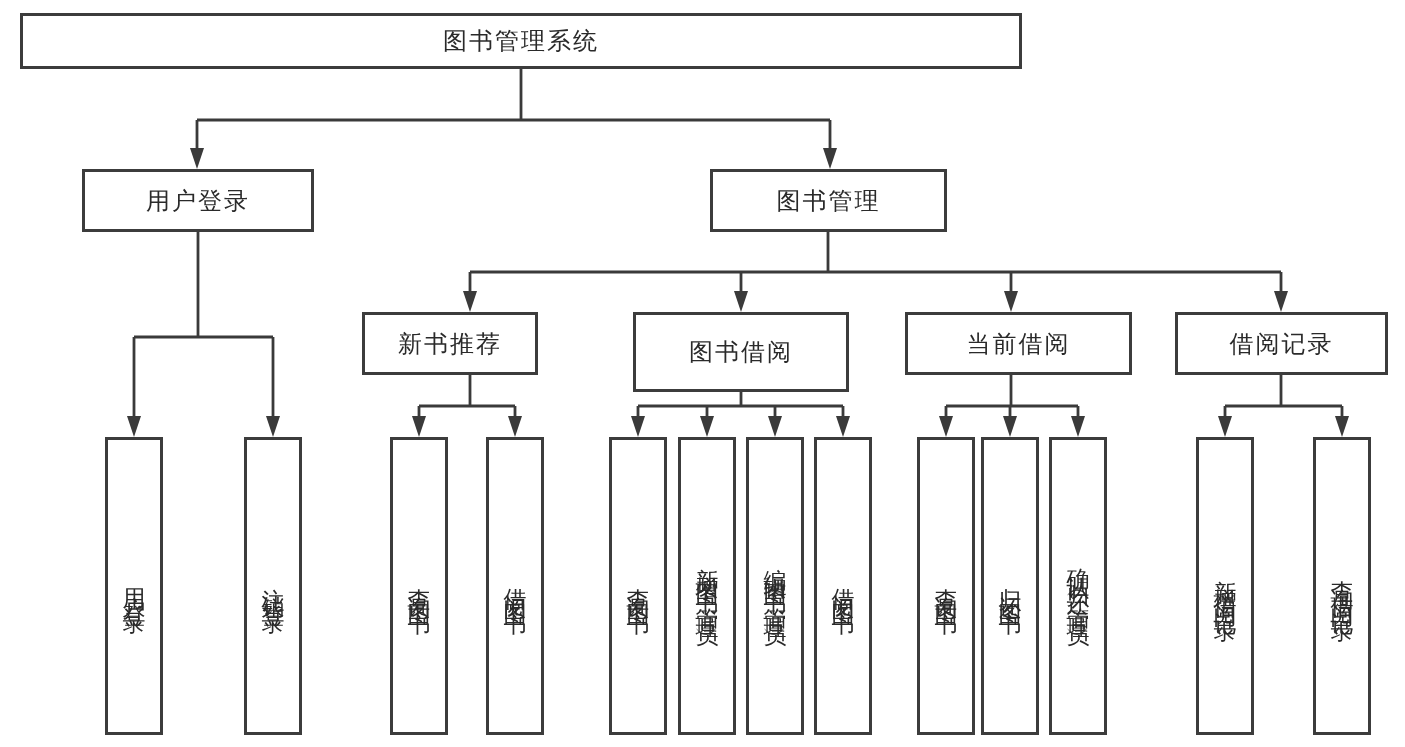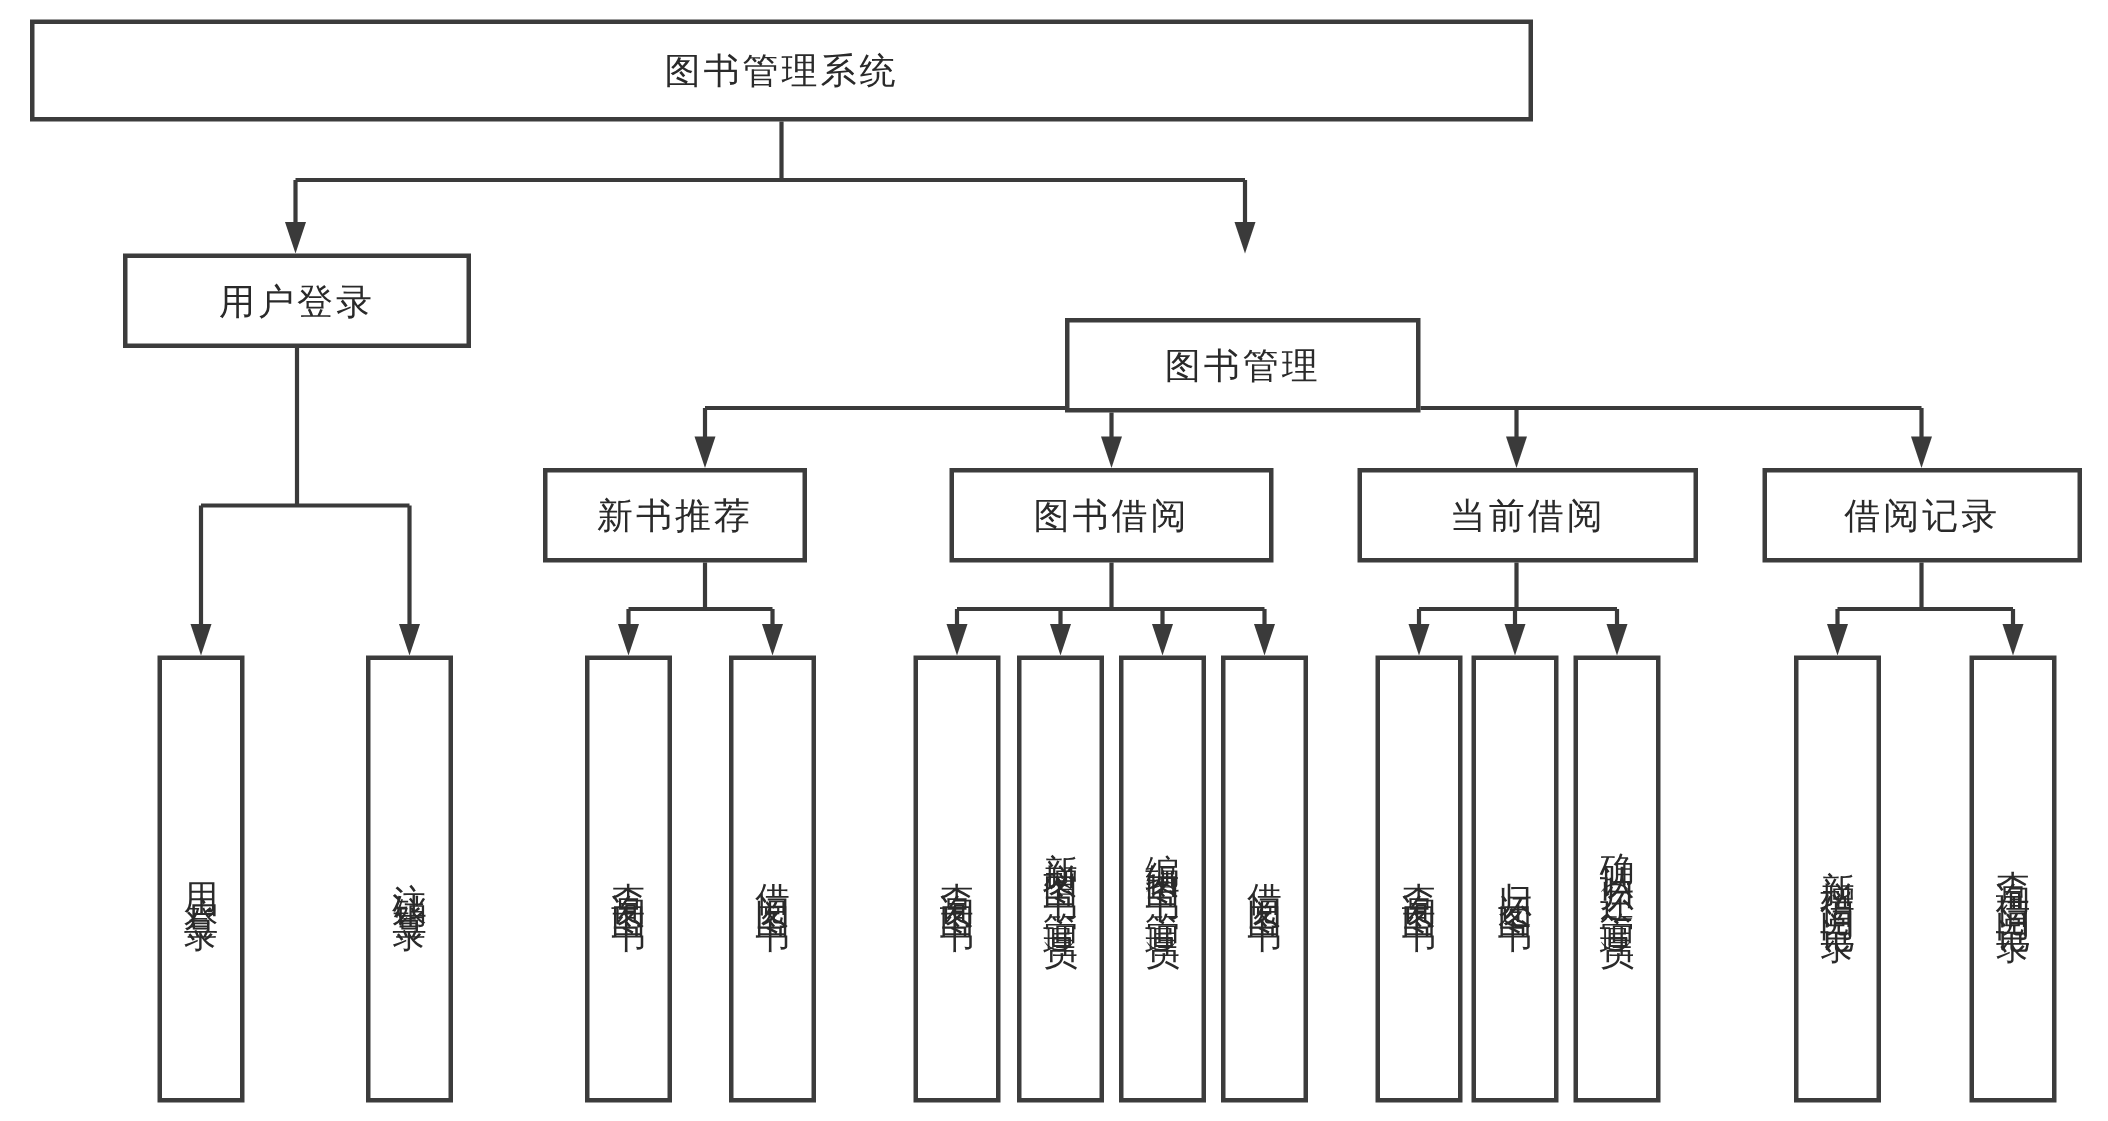--- a/index.html
+++ b/index.html
@@ -24,25 +24,25 @@
     z-index: 2;
   }
   .h-box { font-size: 24px; letter-spacing: 2px; }
   .v-box {
     writing-mode: vertical-rl;
     text-orientation: mixed;
     font-size: 23px;
     letter-spacing: 8px;
     line-height: 1;
   }
-  .root-box  { left: 20px;  top: 13px;  width: 1002px; height: 68px; }
+  .root-box  { left: 20px;  top: 13px;  width: 1002px; height: 56px; }
   .l2-box-a  { left: 82px;  top: 169px; width: 232px;  height: 63px; }
-  .l2-box-b  { left: 710px; top: 169px; width: 237px;  height: 63px; margin-top: 43px; }
+  .l2-box-b  { left: 710px; top: 169px; width: 237px;  height: 63px; }
   .l3-box-0  { left: 362px;  top: 312px; width: 176px; height: 63px; }
-  .l3-box-1  { left: 633px;  top: 312px; width: 216px; height: 63px; justify-content: center; }
+  .l3-box-1  { left: 633px;  top: 312px; width: 216px; height: 80px; justify-content: center; }
   .l3-box-2  { left: 905px;  top: 312px; width: 227px; height: 63px; }
   .l3-box-3  { left: 1175px; top: 312px; width: 213px; height: 63px; }
   .leaf { top: 437px; width: 58px; height: 298px; }
   .leaf-a1 { left: 105px; }  .leaf-a2 { left: 244px; }
   .leaf-b1 { left: 390px; }  .leaf-b2 { left: 486px; }
   .leaf-c1 { left: 609px; }  .leaf-c2 { left: 678px; }
   .leaf-c3 { left: 746px; }  .leaf-c4 { left: 814px; }
   .leaf-d1 { left: 917px; }  .leaf-d2 { left: 981px; }  .leaf-d3 { left: 1049px; }
   .leaf-e1 { left: 1196px; } .leaf-e2 { left: 1313px; }
   .watermark {

